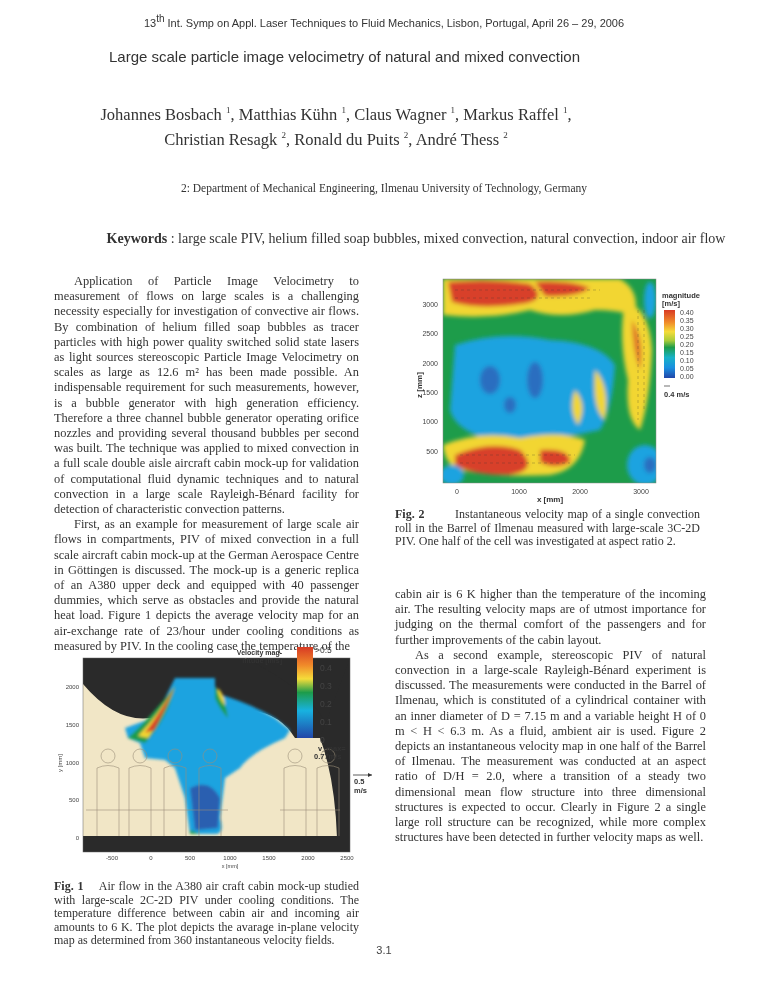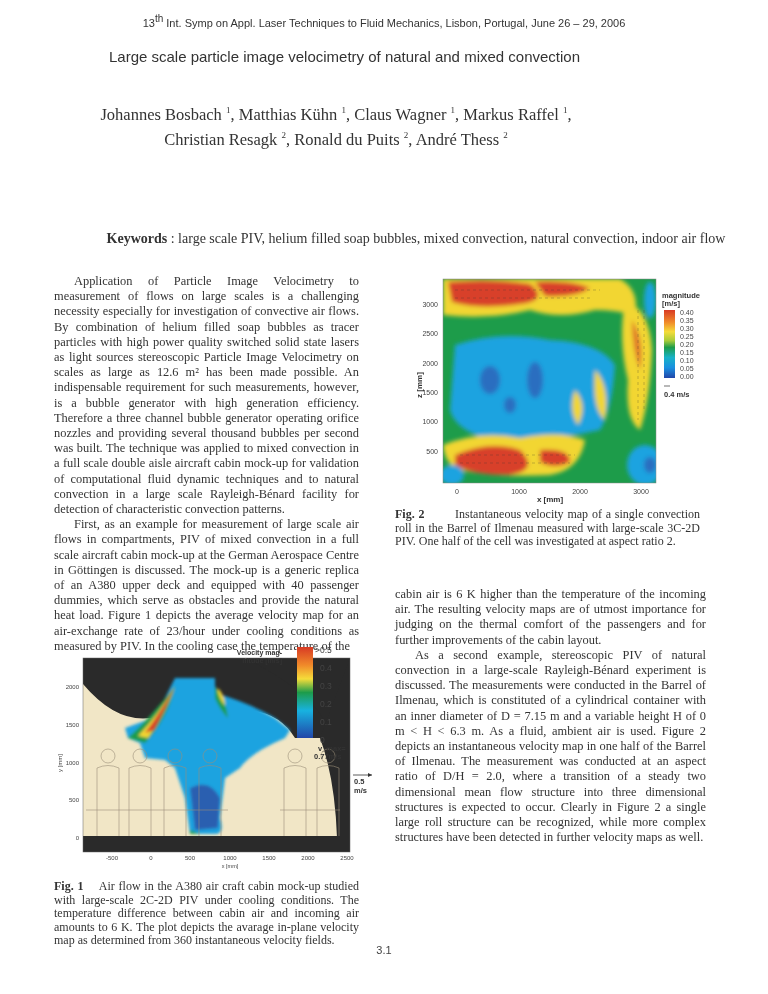--- a/index.html
+++ b/index.html
@@ -26,40 +26,41 @@
   .cap1 { left:54px; top:880px; width:305px; }
   .pagenum { top:944px; left:0; width:768px; text-align:center; font-size:11px; color:#444; }
   .tick { font-size:7px; color:#444; }
   .fig2 { left:400px; top:270px; width:335px; height:235px; }
   .fig1 { left:50px; top:638px; width:330px; height:232px; }
 </style>
 </head>
 <body>
 
 <div class="abs conf sans">
-  <span>13</span><sup>th</sup><span> Int. Symp on Appl. Laser Techniques to Fluid Mechanics, Lisbon, Portugal, June 26 – 29, 2006</span>
+  <span>13</span><sup>th</sup><span> Int. Symp on Appl. Laser Techniques to Fluid Mechanics, Lisbon, Portugal, April 26 – 29, 2006</span>
 </div>
 
 <div class="abs title sans">Large scale particle image velocimetry of natural and mixed convection</div>
 
 <div class="abs authors serif">
   <div>
     <span>Johannes Bosbach</span> <sup>1</sup>,
     <span>Matthias Kühn</span> <sup>1</sup>,
     <span>Claus Wagner</span> <sup>1</sup>,
     <span>Markus Raffel</span> <sup>1</sup>,
   </div>
   <div>
     <span>Christian Resagk</span> <sup>2</sup>,
     <span>Ronald du Puits</span> <sup>2</sup>,
     <span>André Thess</span> <sup>2</sup>
   </div>
 </div>
 
 <div class="abs affil serif">
+  <div>2: Department of Mechanical Engineering, Ilmenau University of Technology, Germany</div>
 </div>
 
 <div class="abs kw serif">
   <b>Keywords</b><span> : large scale PIV, helium filled soap bubbles, mixed convection, natural convection, indoor air flow</span>
 </div>
 
 <div class="abs col serif leftcol">
   <p>Application of Particle Image Velocimetry to measurement of flows on large scales is a challenging necessity especially for investigation of convective air flows. By combination of helium filled soap bubbles as tracer particles with high power quality switched solid state lasers as light sources stereoscopic Particle Image Velocimetry on scales as large as 12.6 m² has been made possible. An indispensable requirement for such measurements, however, is a bubble generator with high generation efficiency. Therefore a three channel bubble generator operating orifice nozzles and providing several thousand bubbles per second was built. The technique was applied to mixed convection in a full scale double aisle aircraft cabin mock-up for validation of computational fluid dynamic techniques and to natural convection in a large scale Rayleigh-Bénard facility for detection of characteristic convection patterns.</p>
   <p>First, as an example for measurement of large scale air flows in compartments, PIV of mixed convection in a full scale aircraft cabin mock-up at the German Aerospace Centre in Göttingen is discussed. The mock-up is a generic replica of an A380 upper deck and equipped with 40 passenger dummies, which serve as obstacles and provide the natural heat load. Figure 1 depicts the average velocity map for an air-exchange rate of 23/hour under cooling conditions as measured by PIV. In the cooling case the temperature of the</p>
 </div>

